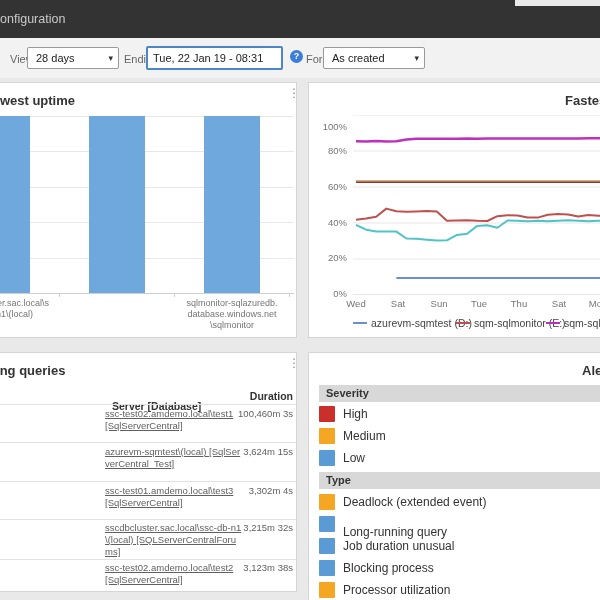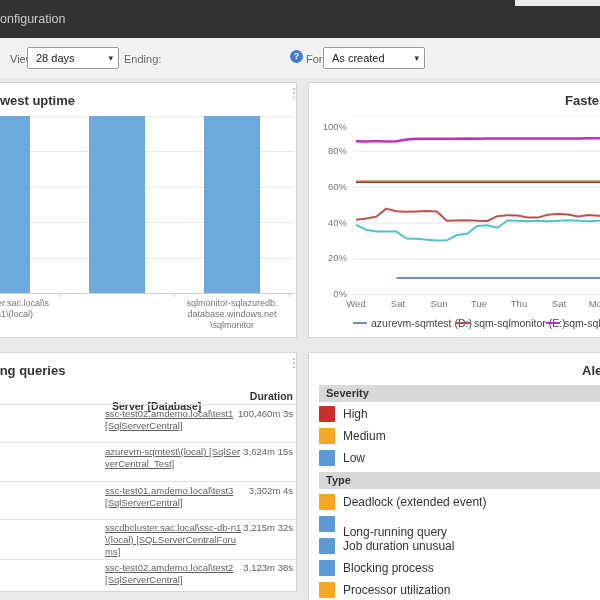--- a/index.html
+++ b/index.html
@@ -58,20 +58,21 @@
   </div>
   <div class="corner-notch"></div>
 
   <div class="toolbar">
     <span class="tb-label" style="left:10px;">View:</span>
     <div class="tb-select" style="left:27px;width:92px;">
       <span>28 days</span>
       <span class="tb-caret">▾</span>
     </div>
     <span class="tb-label" style="left:124px;">Ending:</span>
+    <input class="tb-input" style="left: 146px; width: 137px;" value="Tue, 22 Jan 19 - 08:31">
     <div class="help-icon" style="left:290px;">?</div>
     <span class="tb-label" style="left:306px;">For:</span>
     <div class="tb-select" style="left:323px;width:102px;">
       <span>As created</span>
       <span class="tb-caret">▾</span>
     </div>
   </div>
 
   <div class="panel" style="left:-40px;top:82px;width:337px;height:256px;">
     <div class="panel-title" style="left:23px;top:10px;">Lowest uptime</div>

